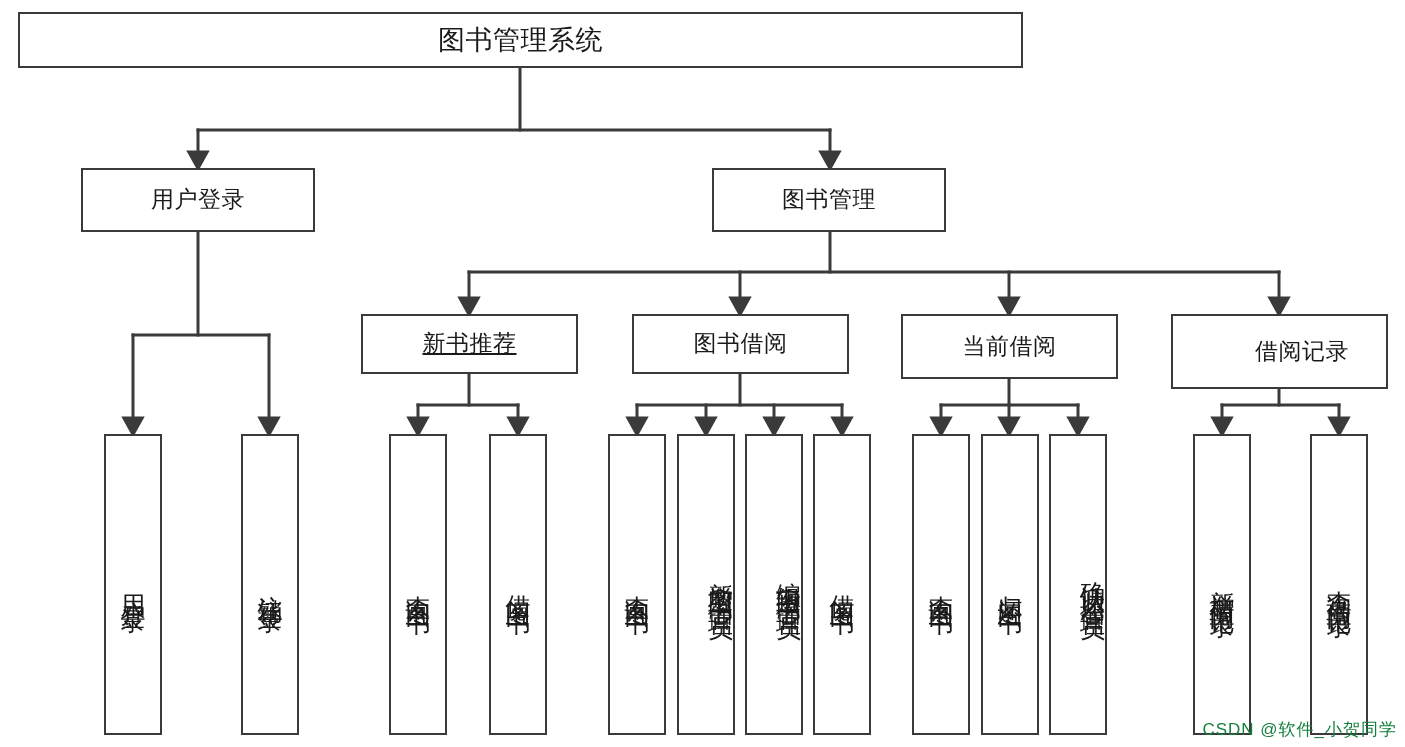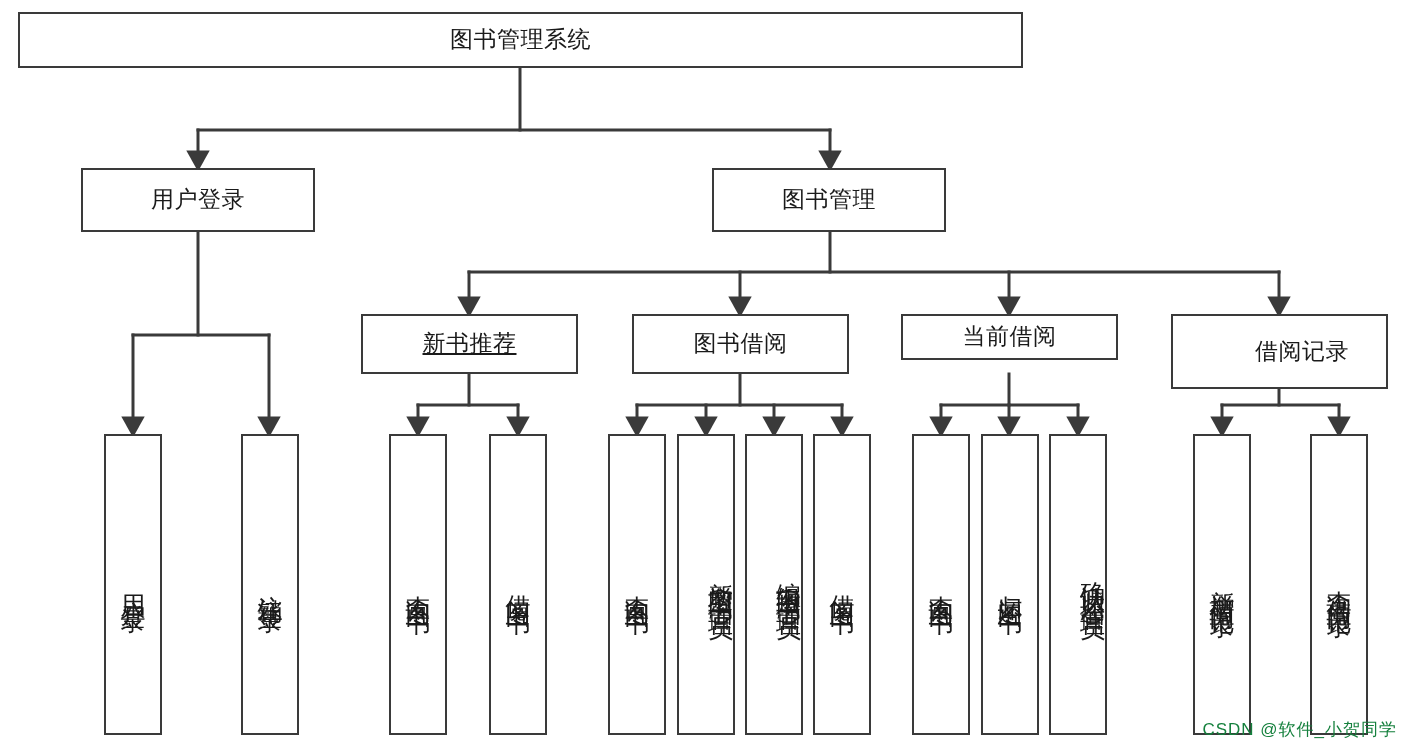--- a/index.html
+++ b/index.html
@@ -34,21 +34,21 @@
     align-items: center;
     justify-content: center;
     color: #1a1a1a;
   }
   .node-h {
     font-size: 23px;
     letter-spacing: 0.5px;
     line-height: 1.2;
   }
   .node-root {
-    font-size: 23px;
+    font-size: 27px;
   }
   .node-v {
     writing-mode: vertical-rl;
     text-orientation: upright;
     font-size: 25px;
     letter-spacing: 5px;
     line-height: 1.0;
     padding-top: 4px;
     padding-bottom: 4px;
   }
@@ -126,21 +126,21 @@
     </g>
   </svg>
 
   <div class="node node-h node-root" style="left:18px; top:12px; width:1005px; height:56px;">图书管理系统</div>
 
   <div class="node node-h" style="left:81px; top:168px; width:234px; height:64px;">用户登录</div>
   <div class="node node-h" style="left:712px; top:168px; width:234px; height:64px;text-align:center;">图书管理</div>
 
   <div class="node node-h" style="left:361px; top:314px; width:217px; height:60px;text-decoration:underline;">新书推荐</div>
   <div class="node node-h" style="left:632px; top:314px; width:217px; height:60px;">图书借阅</div>
-  <div class="node node-h" style="left:901px; top:314px; width:217px; height:46px;">当前借阅</div>
+  <div class="node node-h" style="left:901px; top:314px; width:217px; height:65px;">当前借阅</div>
   <div class="node node-h" style="left:1171px; top:314px; width:217px; height:75px;padding-left:45px;">借阅记录</div>
 
   <div class="node node-v" style="left:104px; top:434px; width:58px; height:301px;">
     <span class="vtext">用户登录</span>
   </div>
   <div class="node node-v" style="left:241px; top:434px; width:58px; height:301px;">
     <span class="vtext">注销登录</span>
   </div>
 
   <div class="node node-v" style="left:389px; top:434px; width:58px; height:301px;">

